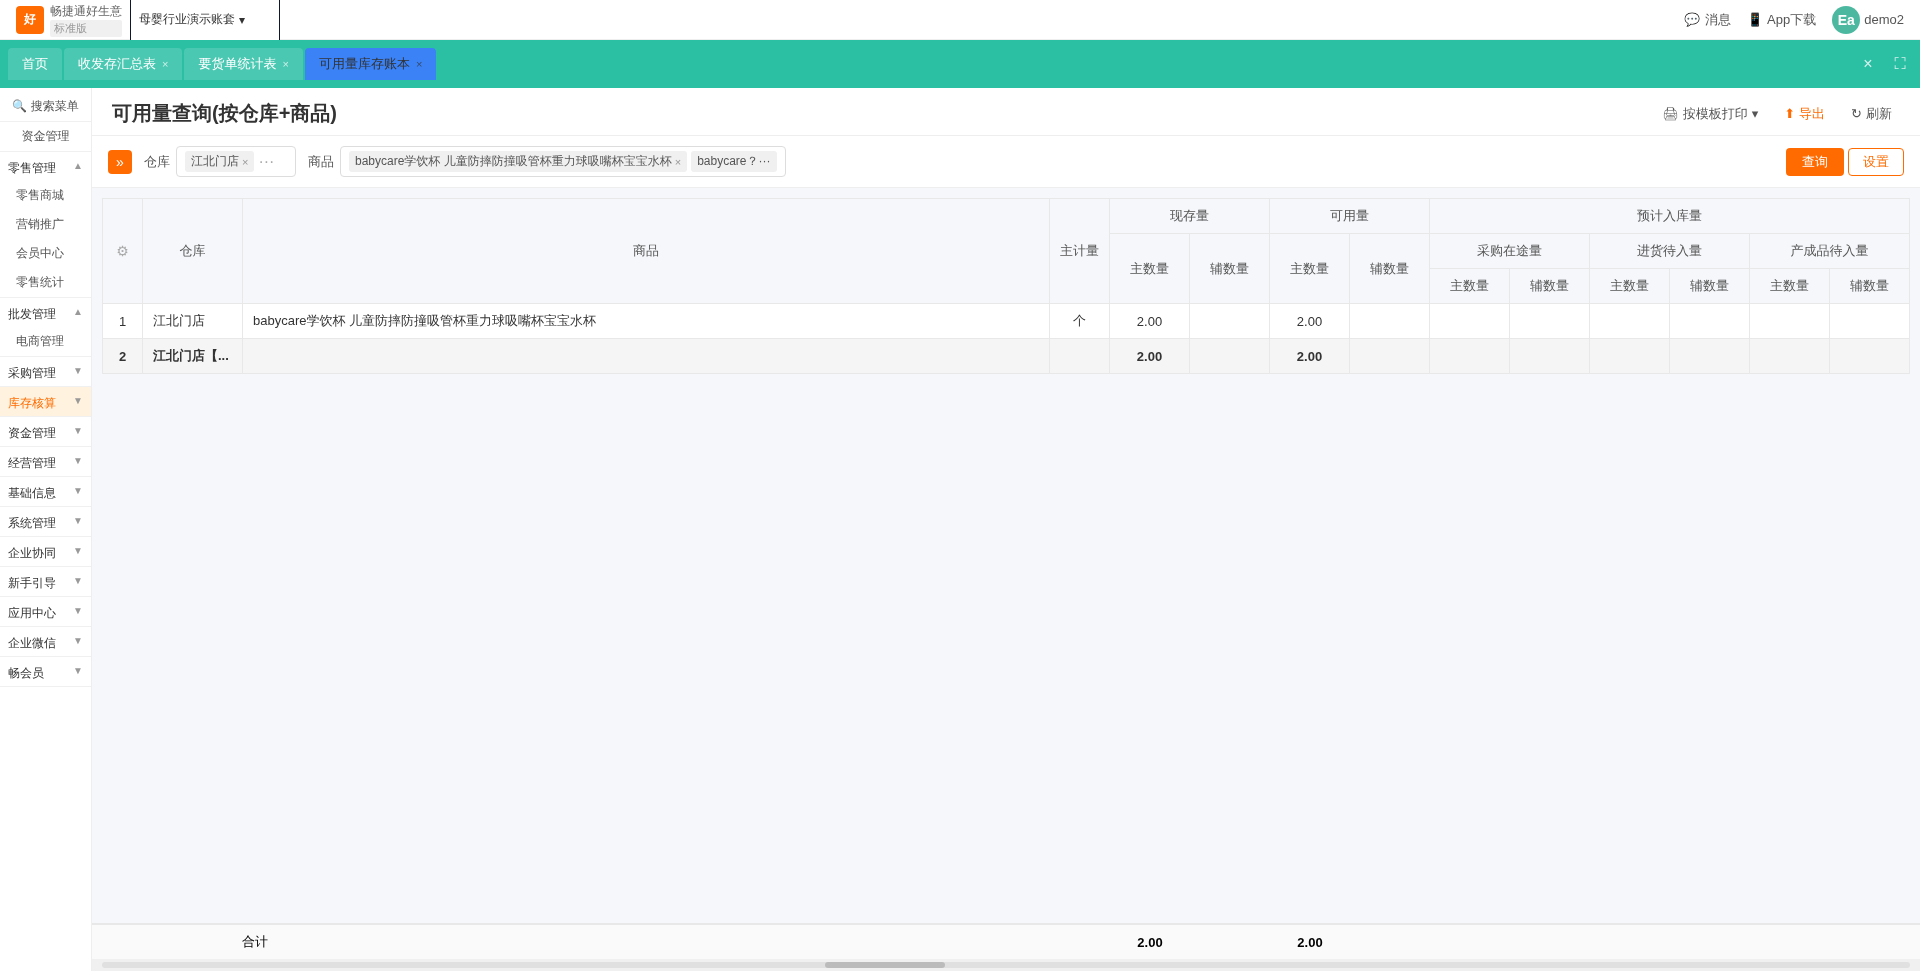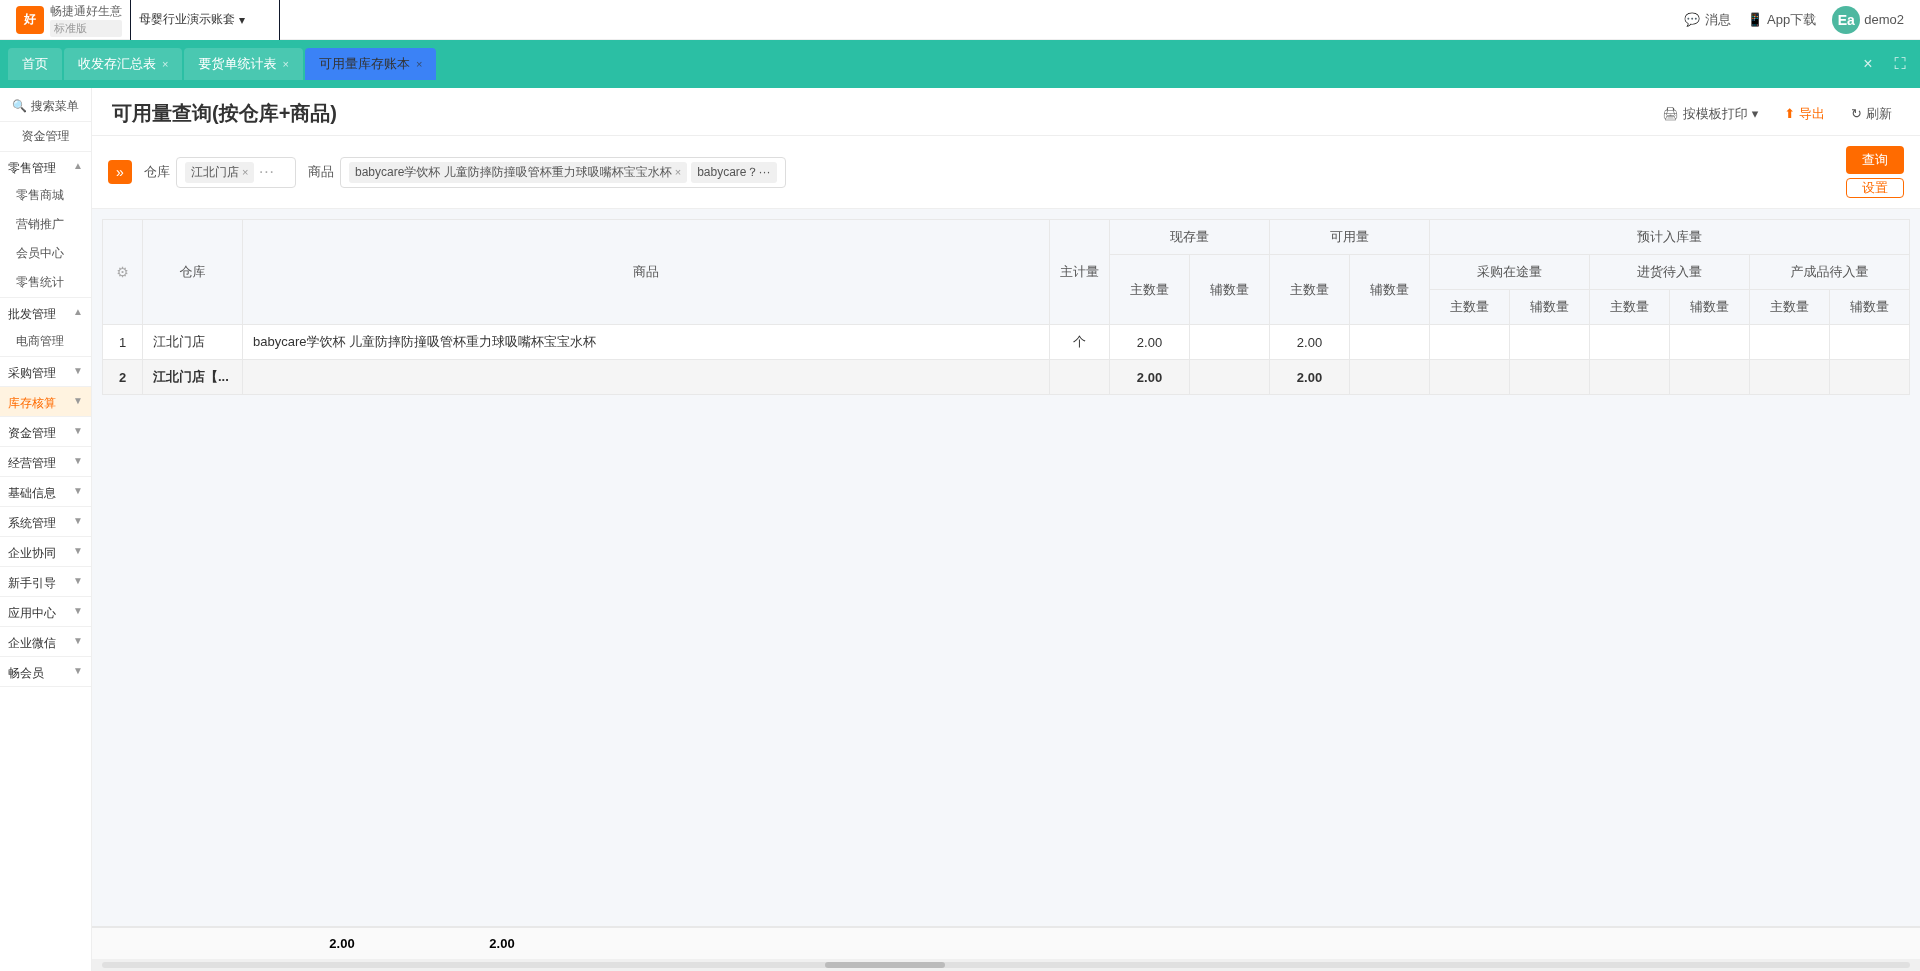--- a/index.html
+++ b/index.html
@@ -166,21 +166,21 @@
       padding: 4px 8px; min-width: 120px; font-size: 12px; color: #333;
       background: #fff;
     }
     .filter-tag {
       display: flex; align-items: center; gap: 3px;
       background: #f0f0f0; border-radius: 3px;
       padding: 2px 6px; font-size: 12px; color: #555;
     }
     .filter-tag-close { cursor: pointer; color: #999; font-size: 11px; }
     .filter-dots { color: #aaa; cursor: pointer; font-size: 16px; }
-    .filter-actions { margin-left: auto; display: flex; flex-direction: column; gap: 4px; }
+    .filter-actions { margin-left: auto; display: flex; flex-direction: row; gap: 4px; }
     .btn-query {
       background: #ff6b00; color: #fff; border: none; border-radius: 4px;
       padding: 5px 16px; font-size: 13px; cursor: pointer; white-space: nowrap;
     }
     .btn-settings {
       background: #fff; color: #ff6b00; border: 1px solid #ff6b00; border-radius: 4px;
       padding: 0 14px; font-size: 13px; cursor: pointer; white-space: nowrap;
     }
 
     
@@ -520,20 +520,21 @@
             <td></td>
             <td></td>
           </tr>
         </tbody>
       </table>
     </div>
 
     <div class="table-footer">
       <span style="width:40px;display:inline-block;"></span>
       <span style="width:100px;display:inline-block;"></span>
+      <span style="flex:1;display:inline-block;">合计</span>
       <span style="display:inline-block;text-align:center;width:60px;font-weight:bold;"></span>
       <span style="display:inline-block;text-align:center;width:80px;font-weight:bold;">2.00</span>
       <span style="display:inline-block;text-align:center;width:80px;"></span>
       <span style="display:inline-block;text-align:center;width:80px;font-weight:bold;">2.00</span>
       <span style="display:inline-block;text-align:center;width:80px;"></span>
       <span style="display:inline-block;text-align:center;width:80px;"></span>
       <span style="display:inline-block;text-align:center;width:80px;"></span>
       <span style="display:inline-block;text-align:center;width:80px;"></span>
       <span style="display:inline-block;text-align:center;width:80px;"></span>
       <span style="display:inline-block;text-align:center;width:80px;"></span>

